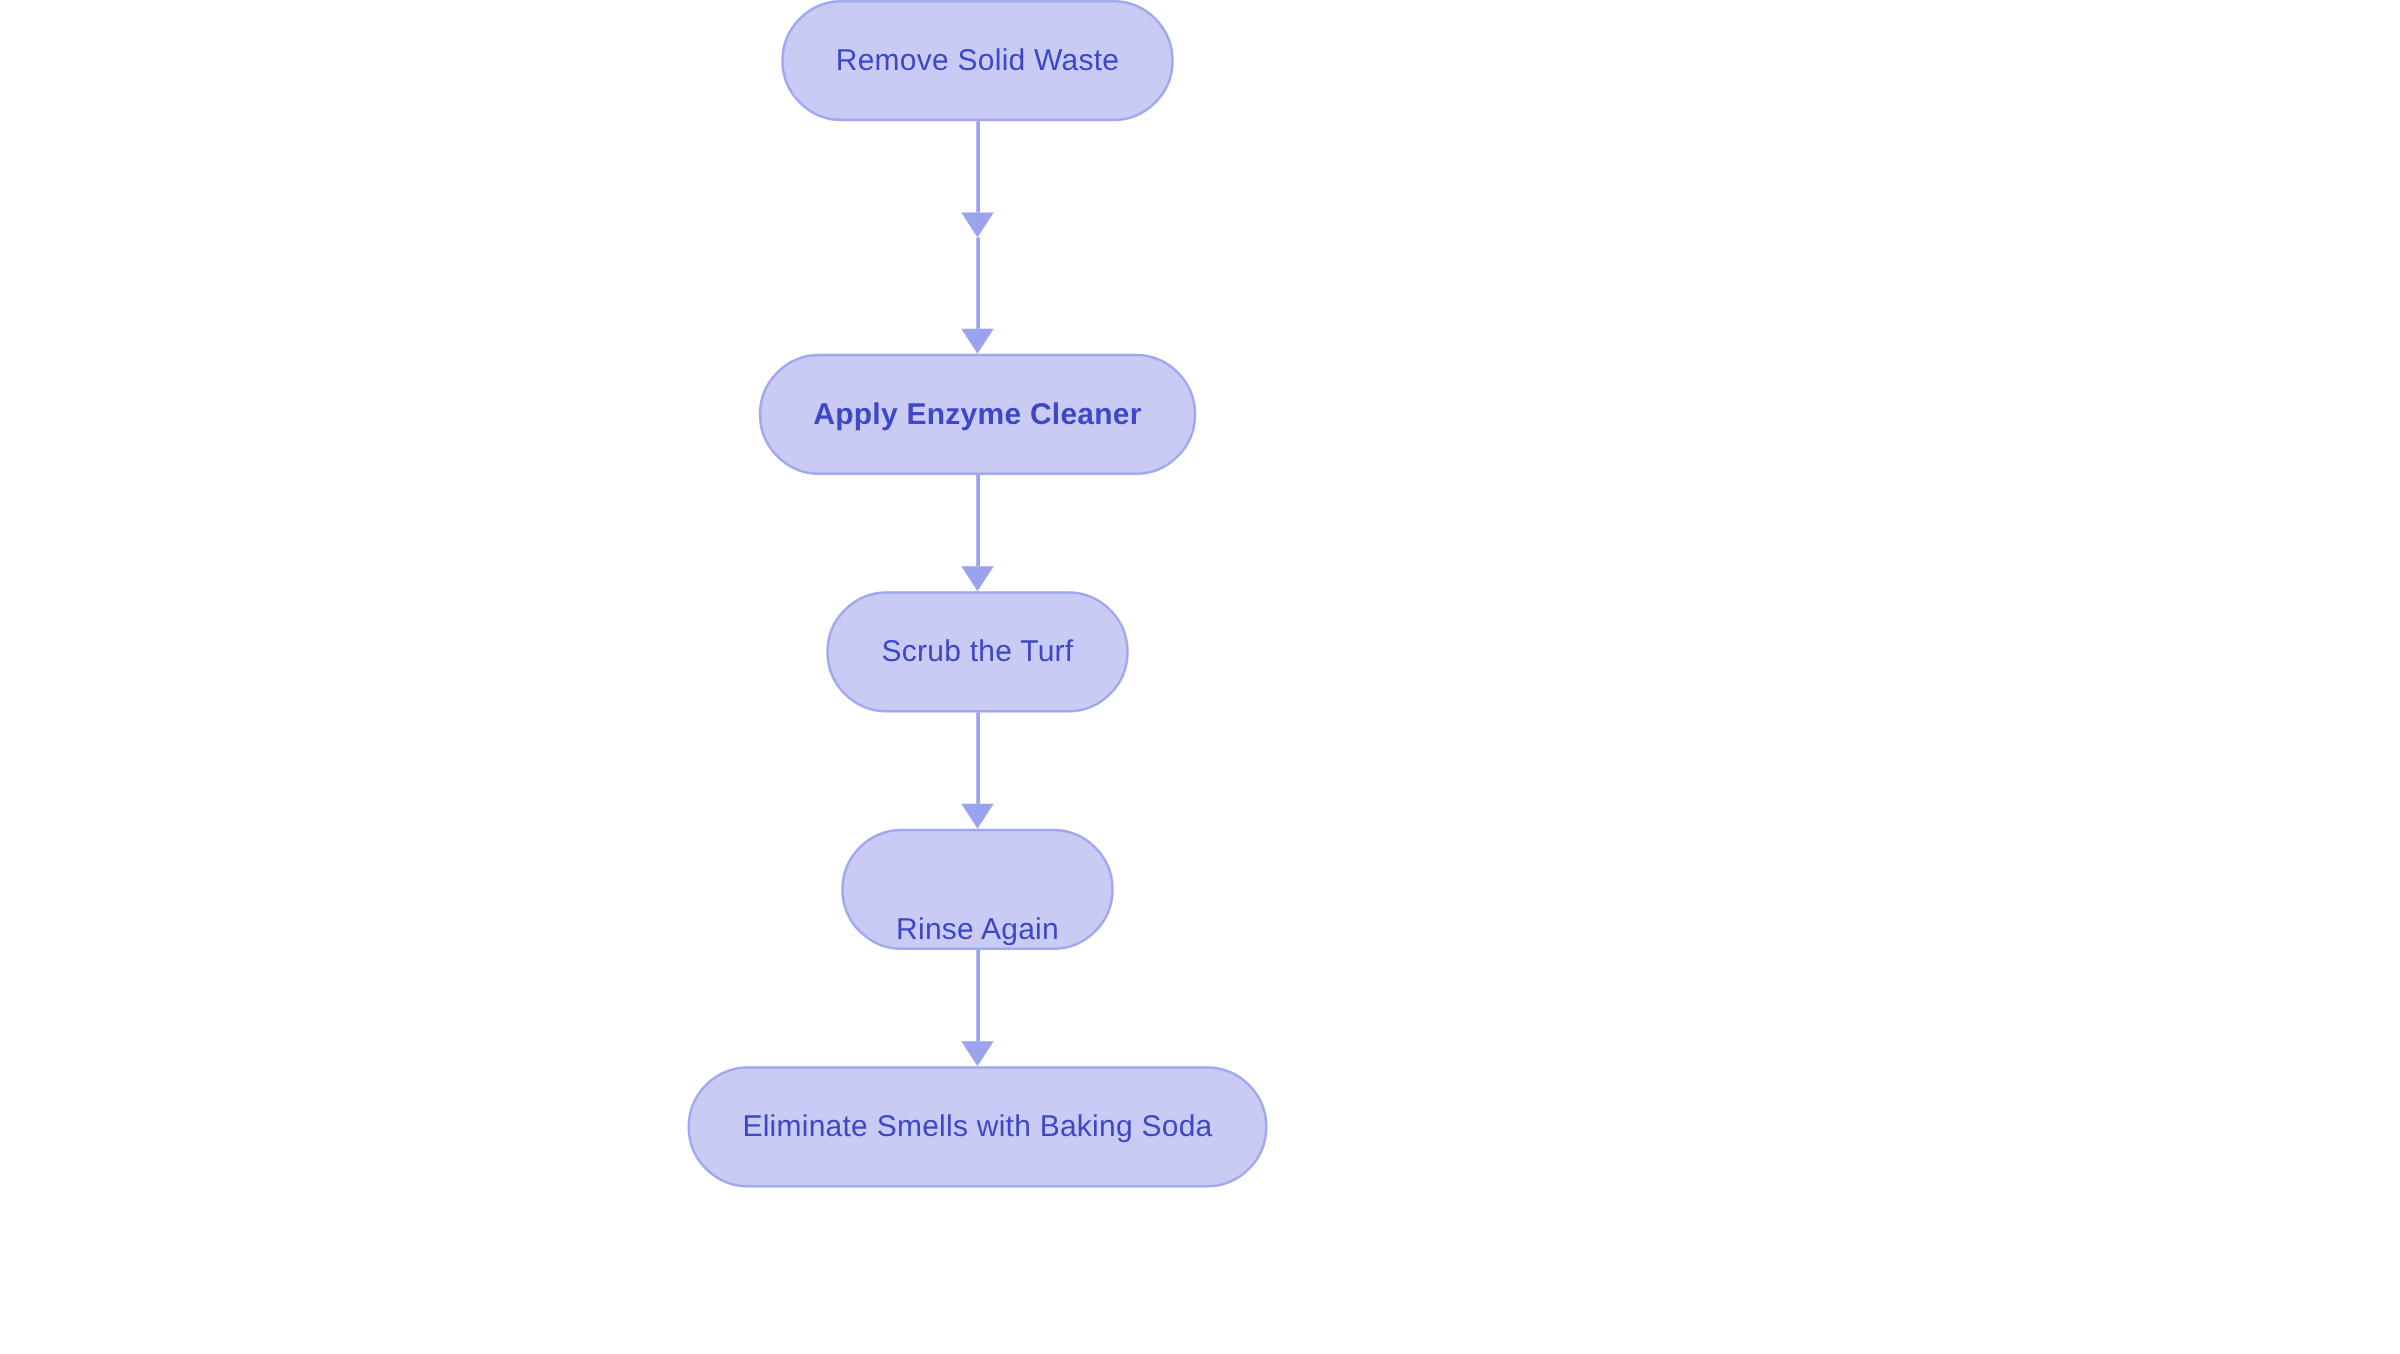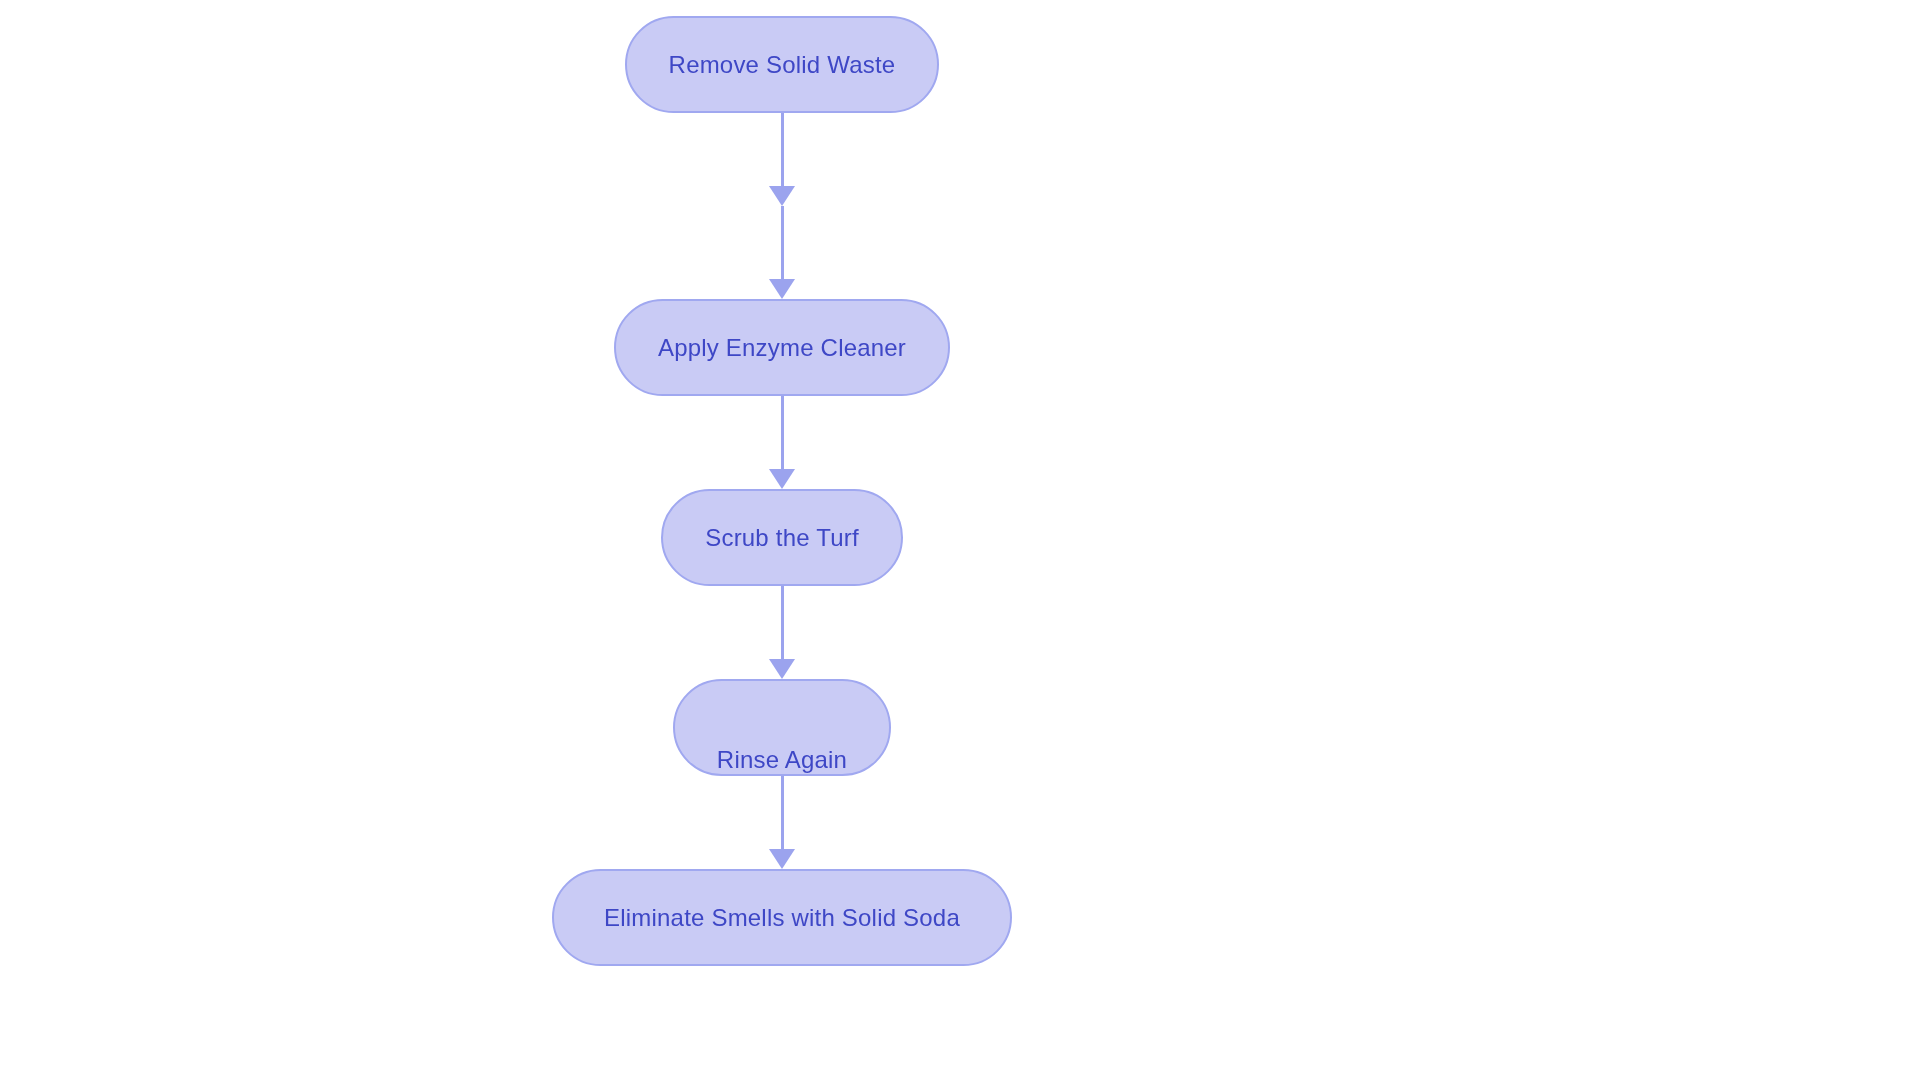--- a/index.html
+++ b/index.html
@@ -17,40 +17,39 @@
     font-family: "Liberation Sans", sans-serif;
     overflow: hidden;
   }
   .canvas {
     position: relative;
     width: 1564px;
     height: 1083px;
     display: flex;
     flex-direction: column;
     align-items: center;
-    padding-top: 16px;
   }
   .node {
     height: 97px;
     border-radius: 48.5px;
     background: var(--node-fill);
     border: 2px solid var(--node-border);
     color: var(--node-text);
     display: flex;
     align-items: center;
     justify-content: center;
     font-size: 24px;
     letter-spacing: 0.2px;
     padding: 0 42px;
     white-space: nowrap;
     flex: 0 0 auto;
   }
   .node-1 { min-width: 304px; }
   .node-2 { min-width: 235px; }
-  .node-3 { min-width: 325px; }
+  .node-3 { min-width: 325px; font-weight: bold; }
   .node-4 { min-width: 230px; }
   .node-5 { min-width: 206px; align-items: flex-end; }
   .node-6 { min-width: 460px; }
   .arrow {
     height: 93px;
     width: 26px;
     display: flex;
     flex-direction: column;
     align-items: center;
     flex: 0 0 auto;
@@ -109,16 +108,16 @@
   <div class="node node-5">
     <span>Rinse Again</span>
   </div>
 
   <div class="arrow">
     <div class="arrow-shaft"></div>
     <div class="arrow-head"></div>
   </div>
 
   <div class="node node-6">
-    <span>Eliminate Smells with Solid Soda</span>
+    <span>Eliminate Smells with Baking Soda</span>
   </div>
 
 </div>
 
 </body></html>

